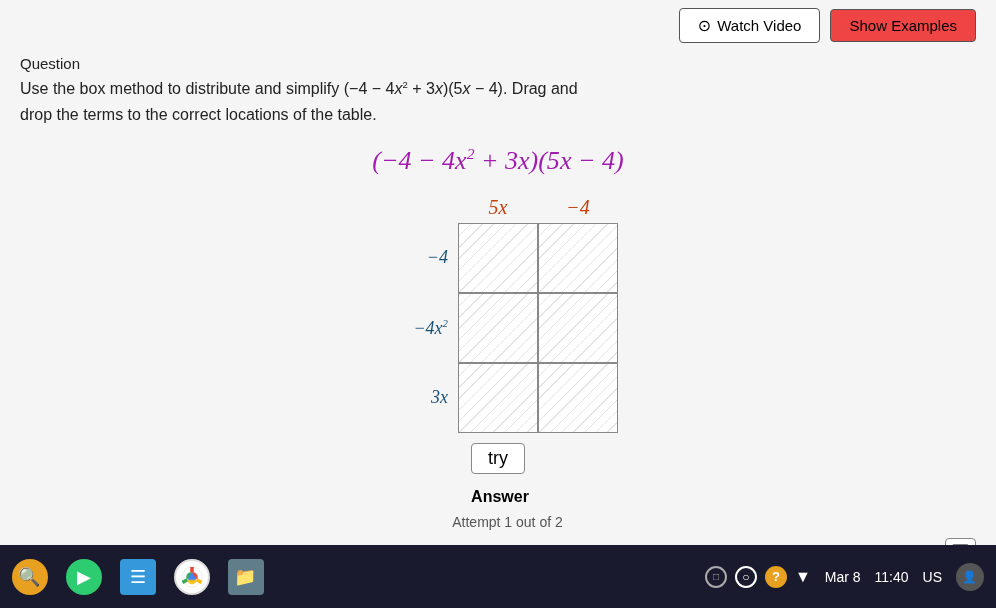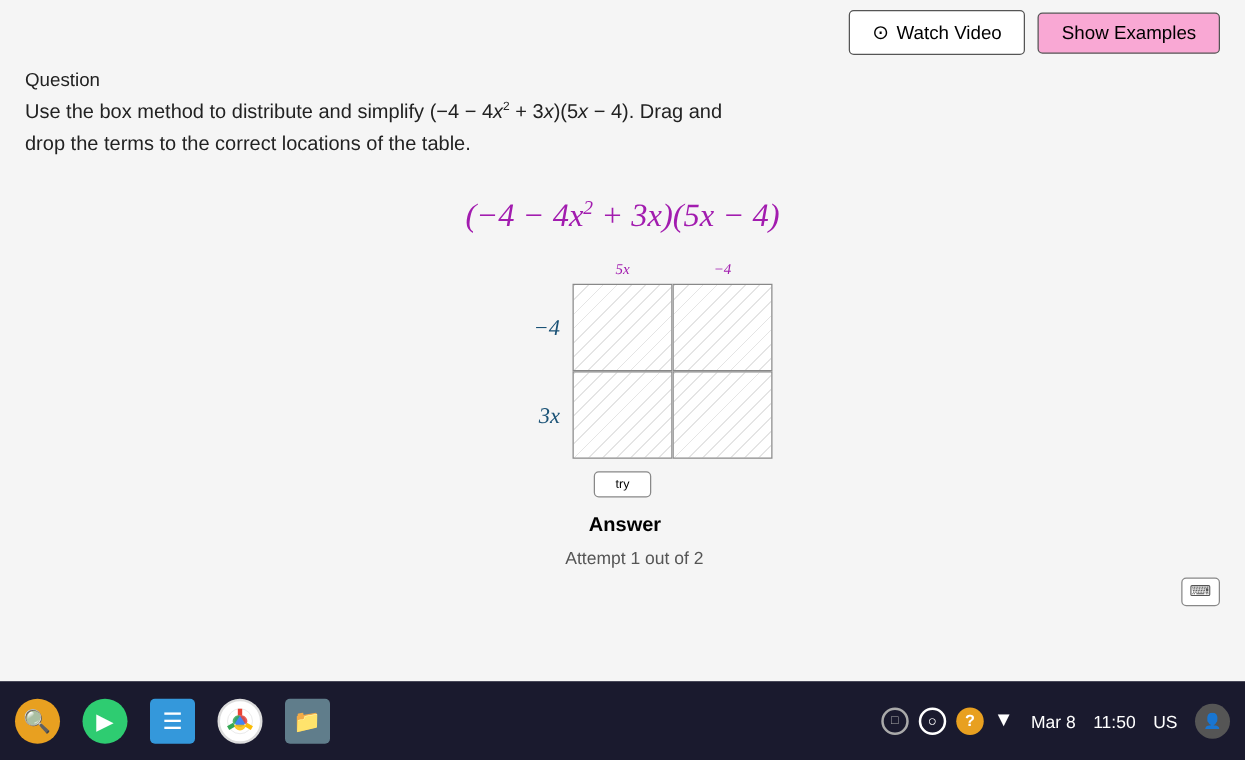--- a/index.html
+++ b/index.html
@@ -39,40 +39,40 @@
       background: white;
       font-size: 15px;
       cursor: pointer;
       font-family: Arial, sans-serif;
     }
 
     .show-examples-btn {
       border: 1.5px solid #555;
       border-radius: 4px;
       padding: 7px 18px;
-      background: #f9a8d4;
+      background: #ef4444;
       font-size: 15px;
       cursor: pointer;
       font-family: Arial, sans-serif;
     }
 
     .question-label {
       font-size: 15px;
       font-weight: normal;
       font-family: Arial, sans-serif;
       color: #222;
       margin-bottom: 4px;
     }
 
     .question-text {
       font-size: 16px;
       font-family: Arial, sans-serif;
       color: #222;
       line-height: 1.6;
-      margin-bottom: 30px;
+      margin-bottom: 18px;
       max-width: 700px;
     }
 
     .formula-display {
       text-align: center;
       font-size: 26px;
       color: #a21caf;
       margin-bottom: 20px;
       font-style: italic;
     }
@@ -91,22 +91,22 @@
 
     
     .header-row {
       display: flex;
       margin-left: 80px; 
     }
 
     .header-cell {
       width: 80px;
       text-align: center;
-      font-size: 12px;
-      color: #a21caf;
+      font-size: 20px;
+      color: #c2410c;
       font-style: italic;
       padding-bottom: 4px;
     }
 
     .grid-rows {
       display: flex;
       flex-direction: column;
     }
 
     .grid-row {
@@ -144,21 +144,21 @@
         transparent 1px,
         transparent 8px
       );
     }
 
     .try-btn {
       border: 1px solid #888;
       border-radius: 4px;
       padding: 4px 16px;
       background: white;
-      font-size: 10px;
+      font-size: 18px;
       font-family: Arial, sans-serif;
       cursor: pointer;
       margin-top: 10px;
     }
 
     .answer-section {
       display: flex;
       align-items: center;
       gap: 8px;
       margin-top: 14px;
@@ -308,20 +308,25 @@
       </div>
 
       <div class="grid-rows">
 
         <div class="grid-row">
           <div class="row-label">−4</div>
           <div class="grid-cell"></div>
           <div class="grid-cell"></div>
         </div>
 
+        <div class="grid-row">
+          <div class="row-label">−4<i>x</i><sup>2</sup></div>
+          <div class="grid-cell"></div>
+          <div class="grid-cell"></div>
+        </div>
 
         <div class="grid-row">
           <div class="row-label">3<i>x</i></div>
           <div class="grid-cell"></div>
           <div class="grid-cell"></div>
         </div>
       </div>
 
       <button class="try-btn">try</button>
     </div>
@@ -358,18 +363,18 @@
     <div class="taskbar-right-icons">
       <div class="circle-icon" style="border:2px solid #aaa; font-size:10px; color:#aaa;">□</div>
       <div class="circle-icon">○</div>
       <div class="question-mark-icon">?</div>
       <span style="color:white; font-size:16px;">▼</span>
     </div>
     <div>
       <span>Mar 8</span>
     </div>
     <div>
-      <span>11:50</span>
+      <span>11:40</span>
     </div>
     <div>US</div>
     <div class="circle-icon" style="width:28px;height:28px;background:#555; border:none;">👤</div>
   </div>
 </div>
 
 </body></html>

